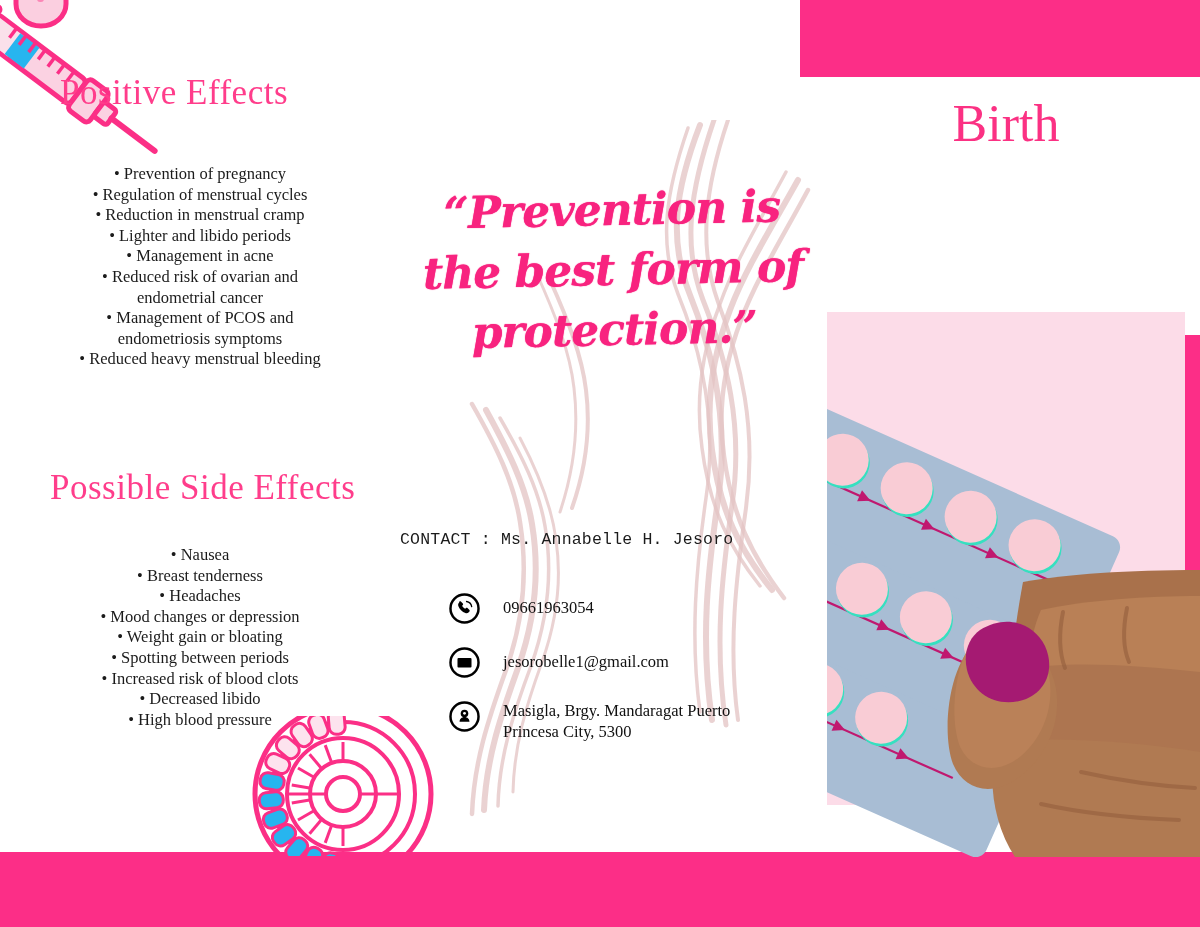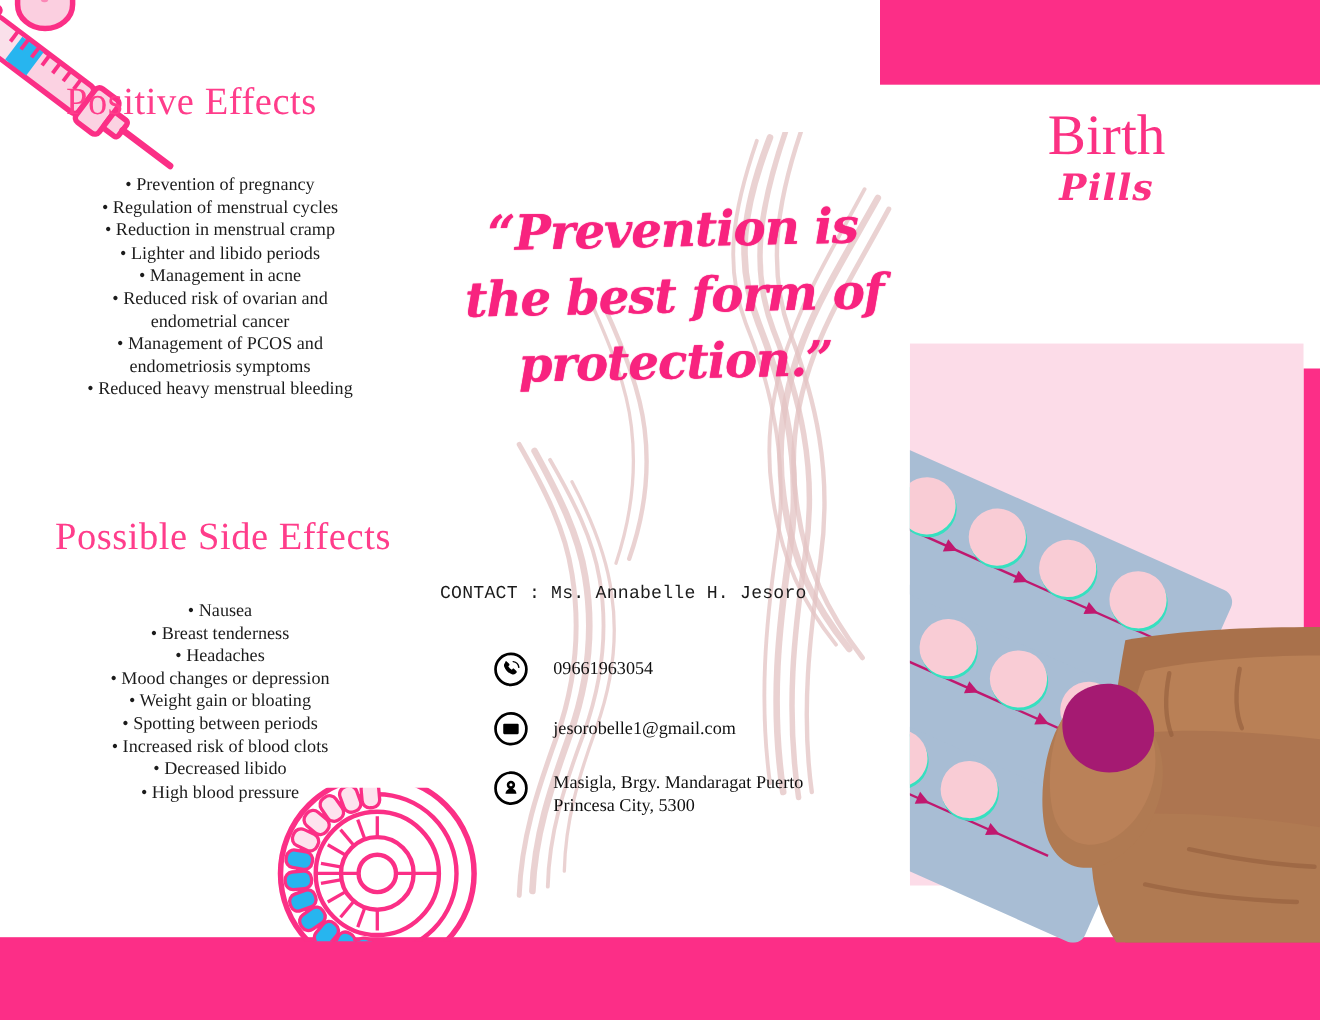--- a/index.html
+++ b/index.html
@@ -33,21 +33,21 @@
   .title-positive{left:60px;top:73px;font-size:35px;line-height:40px;}
   .title-side{left:50px;top:468px;font-size:35px;line-height:40px;}
 
   ul.bullets{
     list-style:none;margin:0;padding:0;position:absolute;
     text-align:center;width:100%;
     font-family:"Liberation Serif", serif;
     font-size:16.5px;line-height:20.6px;color:#1b1b1b;
   }
   ul.bullets li{white-space:pre-line;}
-  .list-positive{left:0;top:158px;}
+  .list-positive{left:0;top:164px;}
   .list-side{left:0;top:545px;}
 
   .pill-dial{position:absolute;left:248px;top:716px;width:190px;height:140px;overflow:hidden;}
 
   
   .col-center{position:absolute;left:400px;top:0;width:427px;height:852px;}
   .quote{
     position:absolute;left:18px;top:180px;width:390px;
     text-align:center;color:#f8237f;
     font-family:"DejaVu Serif", serif;
@@ -301,21 +301,20 @@
 Princesa City, 5300</div>
       </div>
 
     </div>
   </div>
 
   <div class="col-right">
 
     <div class="brand">
       <span class="l1">Birth</span>
-      <span class="l3">Pills</span>
     </div>
 
     <div class="photo-overflow">
       <svg viewBox="0 0 373 545" width="373" height="545">
 
         <rect x="0" y="0" width="358" height="493" fill="#fcdce8"></rect>
 
         <g transform="rotate(24 40 290)">
           <rect x="-230" y="242" width="480" height="126" rx="12" fill="#a8bdd4"></rect>
           <rect x="-230" y="360" width="480" height="120" rx="12" fill="#a8bdd4"></rect>

